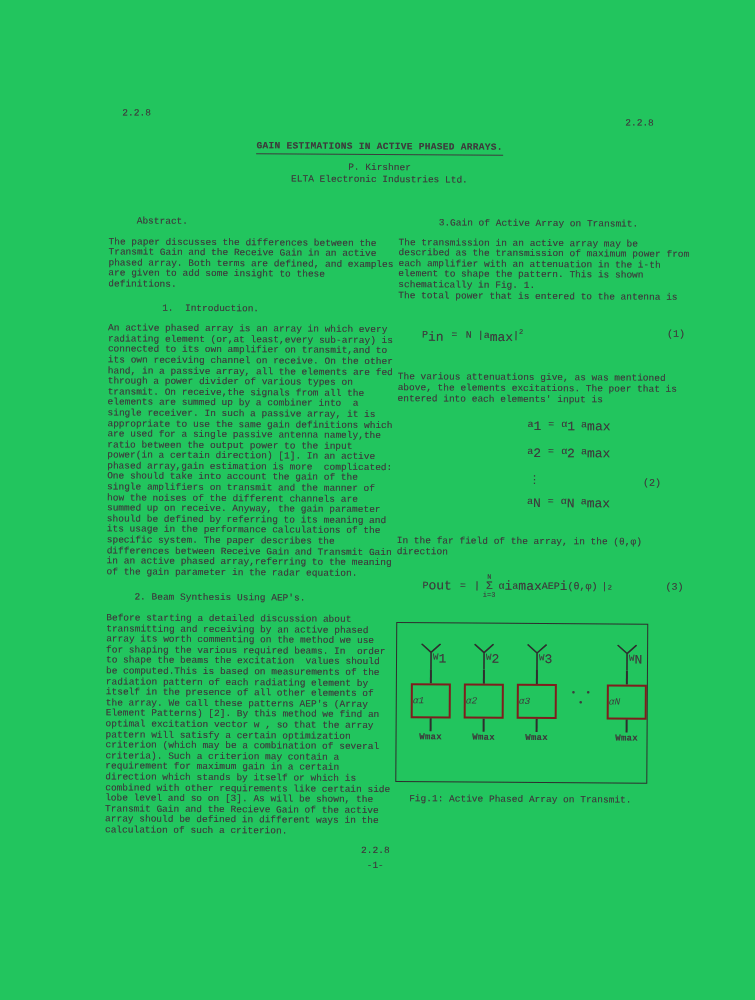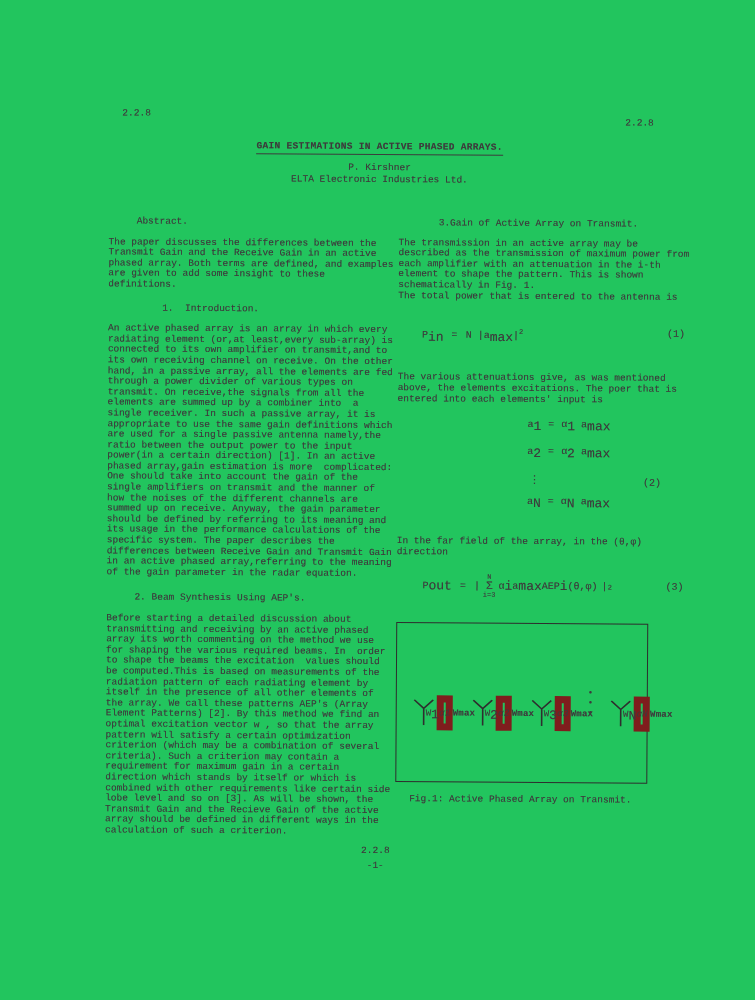--- a/index.html
+++ b/index.html
@@ -49,28 +49,28 @@
   .eq3-row { display:flex; align-items:center; margin:16px 8px 0 26px; }
   .sig-stack { display:inline-flex; flex-direction:column; align-items:center;
                font-size:7px; line-height:7px; margin:0 3px; }
   .sig-stack .sigma { font-size:11px; line-height:11px; }
   .eq3-num { margin-left:auto; }
   .eq-sign { padding:0 8px; }
   
   .fig-box { margin-top:24px; width:252px; height:160px;
              border:1.5px solid #2e2e2e; display:flex;
              padding:20px 0 0 14px; gap:13px; background:transparent; }
-  .fig-unit { display:flex; flex-direction:row; align-items:center; width:46px; }
+  .fig-unit { display:flex; flex-direction:column; align-items:center; width:46px; }
   .antenna { position:relative; width:26px; height:26px; }
   .w-label { position:absolute; left:15px; top:8px; font-size:9px; white-space:nowrap;
              text-shadow:0 0 0.5px rgba(70,70,70,.55); }
   .conn1 { width:1.5px; height:14px; background:#2e2e2e; }
   .conn2 { width:1.5px; height:13px; background:#2e2e2e; }
-  .alpha-box { width:16px; height:35px; border:7px solid #7f1d1d;
-               display:flex; align-items:center; justify-content:center;
+  .alpha-box { width:40px; height:35px; border:2px solid #7f1d1d;
+               display:flex; align-items:center; justify-content:flex-start;
                font-size:9.5px; font-style:italic; }
   .wmax { font-size:9px; margin-top:1px; font-weight:bold; letter-spacing:.2px;
           text-shadow:0 0 0.5px rgba(70,70,70,.55); }
   .fig-dots { width:30px; margin-top:44px; font-size:9px; font-weight:bold;
               letter-spacing:2px; text-align:center; }
   .fig-caption { margin-top:12px; margin-left:14px; }
   .footer { position:absolute; left:0; right:0; top:846px; text-align:center; }
   .footer-page { margin-top:4px; }
 </style>
 </head>

